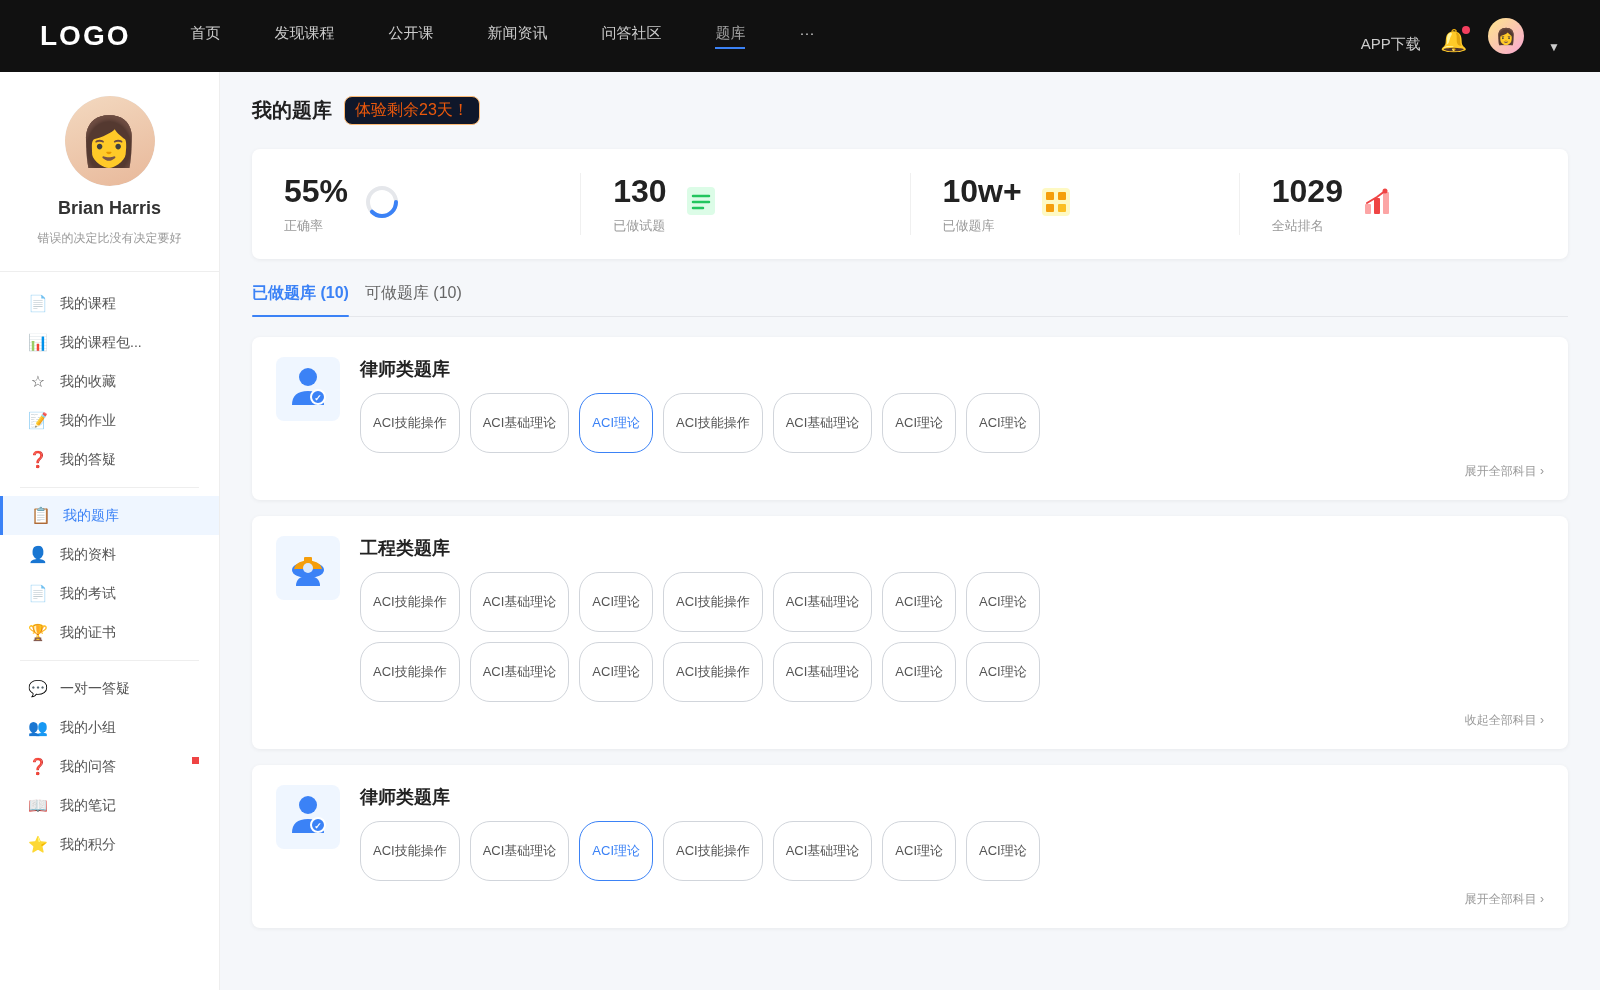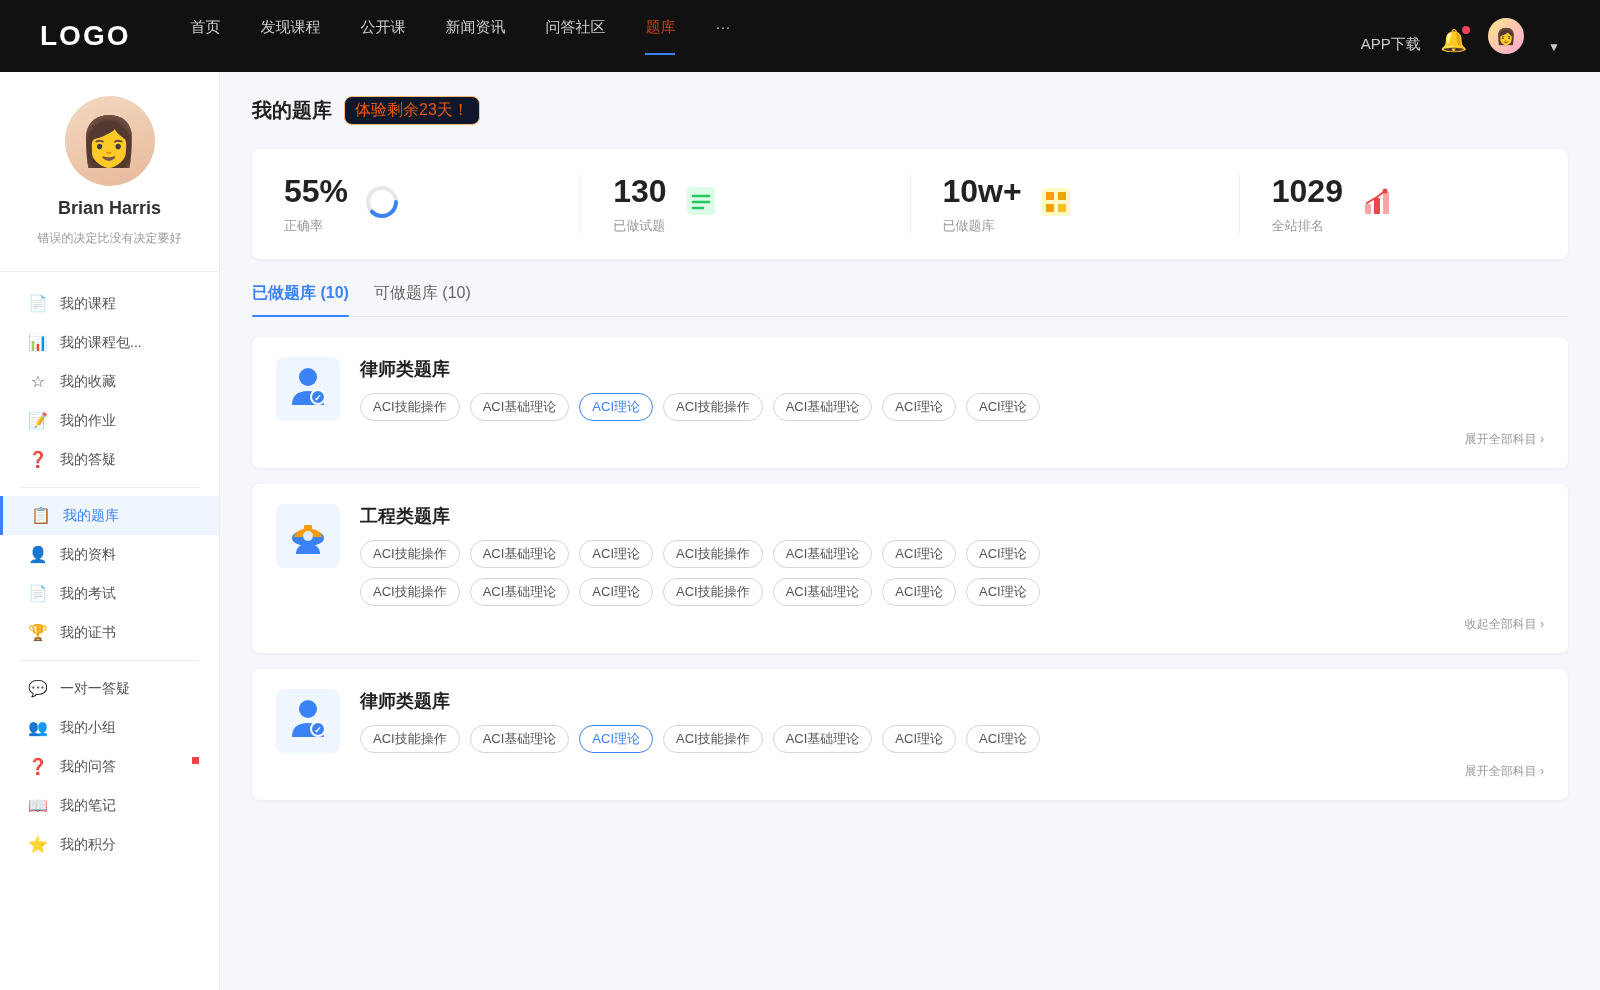--- a/index.html
+++ b/index.html
@@ -4,23 +4,23 @@
   <style>
     * { margin: 0; padding: 0; box-sizing: border-box; }
     body { font-family: -apple-system, BlinkMacSystemFont, 'PingFang SC', 'Microsoft YaHei', sans-serif; background: #f0f2f5; width: 1600px; min-height: 990px; overflow-x: hidden; }
 
     
     .navbar {
       background: #111; height: 72px; display: flex; align-items: center;
       padding: 0 40px; position: sticky; top: 0; z-index: 100;
     }
     .nav-logo { color: #fff; font-size: 28px; font-weight: 900; margin-right: 60px; letter-spacing: 2px; }
-    .nav-links { display: flex; gap: 40px; flex: 1; }
+    .nav-links { display: flex; gap: 54px; flex: 1; }
     .nav-link { color: #ccc; font-size: 15px; cursor: pointer; text-decoration: none; }
-    .nav-link.active { color: #c2410c; border-bottom: 2px solid #3b82f6; padding-bottom: 16px; }
+    .nav-link.active { color: #a3a3a3; border-bottom: 2px solid #3b82f6; padding-bottom: 4px; }
     .nav-right { display: flex; align-items: flex-end; gap: 20px; }
     .nav-app { color: #ccc; font-size: 15px; cursor: pointer; }
     .nav-bell { position: relative; cursor: pointer; }
     .nav-bell-icon { color: #ccc; font-size: 22px; }
     .nav-bell-dot { position: absolute; top: -2px; right: -2px; width: 8px; height: 8px; background: #f43f5e; border-radius: 50%; }
     .nav-avatar { width: 36px; height: 36px; border-radius: 50%; background: #ddd; overflow: hidden; cursor: pointer; }
     .nav-dropdown { color: #ccc; font-size: 12px; cursor: pointer; margin-left: 4px; }
 
     
     .layout { display: flex; min-height: calc(990px - 72px); }
@@ -65,21 +65,21 @@
     .stat-item {
       flex: 1; display: flex; align-items: center; gap: 16px;
       padding: 0 32px; border-right: 1px solid #f0f0f0;
     }
     .stat-item:last-child { border-right: none; }
     .stat-text {}
     .stat-value { font-size: 32px; font-weight: 700; color: #222; }
     .stat-label { font-size: 13px; color: #999; margin-top: 7px; }
 
     
-    .tabs { display: flex; gap: 25px; margin-bottom: 20px; border-bottom: 1px solid #e5e7eb; }
+    .tabs { display: flex; gap: 16px; margin-bottom: 20px; border-bottom: 1px solid #e5e7eb; }
     .tab {
       font-size: 16px; padding-bottom: 12px; cursor: pointer; color: #666;
       position: relative;
     }
     .tab.active { color: #3b82f6; font-weight: 600; }
     .tab.active::after {
       content: ''; position: absolute; bottom: -1px; left: 0; right: 0;
       height: 2px; background: #3b82f6; border-radius: 2px;
     }
 
@@ -94,21 +94,21 @@
       width: 64px; height: 64px; border-radius: 8px;
       background: #eff6ff; display: flex; align-items: center; justify-content: center;
       flex-shrink: 0;
     }
     .qbank-icon-body { position: relative; }
 
     .qbank-info { flex: 1; }
     .qbank-name { font-size: 18px; font-weight: 600; color: #222; margin-bottom: 12px; }
     .qbank-tags { display: flex; flex-wrap: wrap; gap: 10px; }
     .tag {
-      font-size: 13px; padding: 4px 12px; border-radius: 20px;
+      font-size: 13px; padding: 20px 12px; border-radius: 20px;
       border: 1px solid #d1d5db; color: #555; cursor: pointer; background: #fff;
     }
     .tag.active { border-color: #3b82f6; color: #3b82f6; background: #fff; }
     .qbank-expand {
       text-align: right; font-size: 12px; color: #999; margin-top: 10px;
       cursor: pointer;
     }
 
     .qbank-tags-row2 { display: flex; flex-wrap: wrap; gap: 10px; margin-top: 10px; }
   </style>

